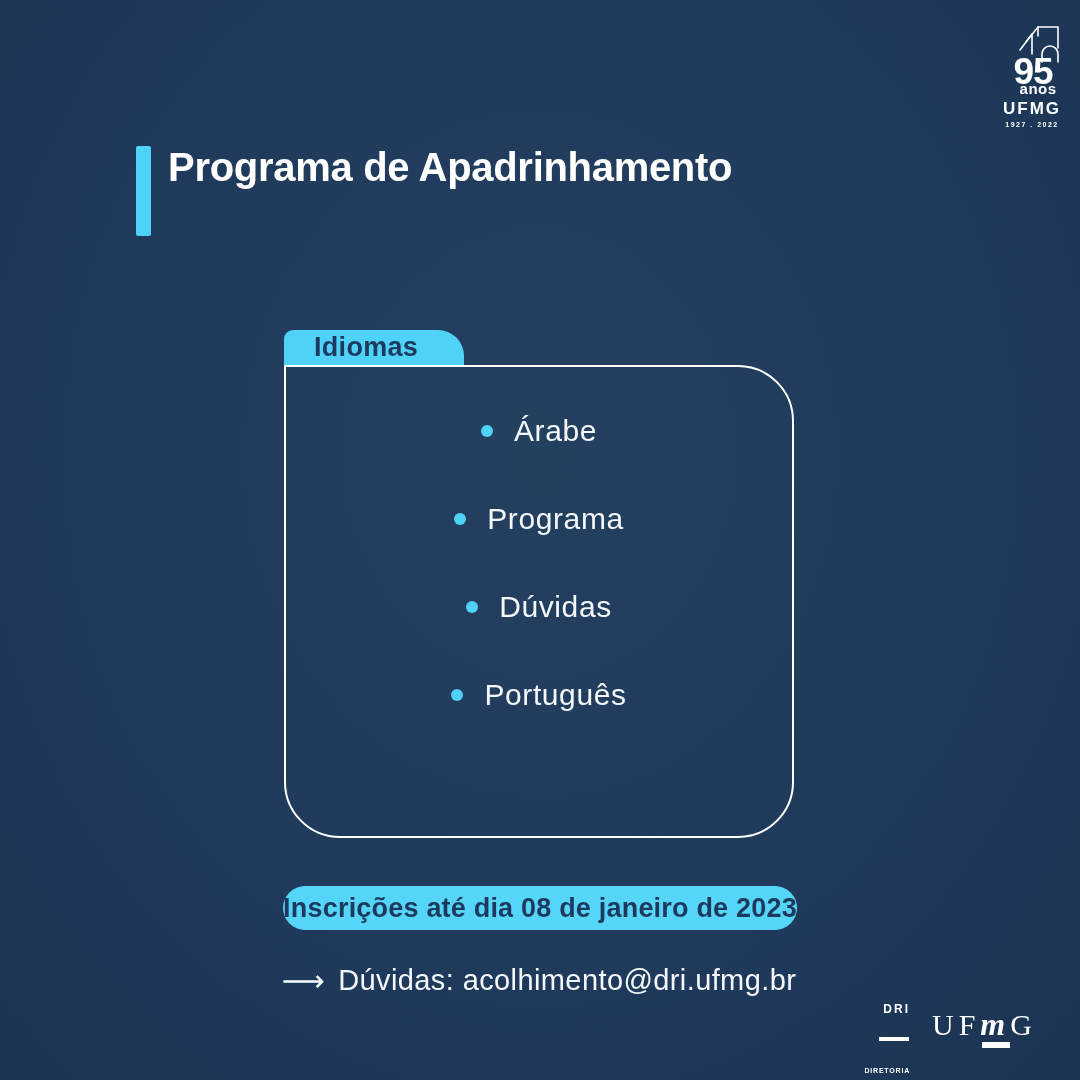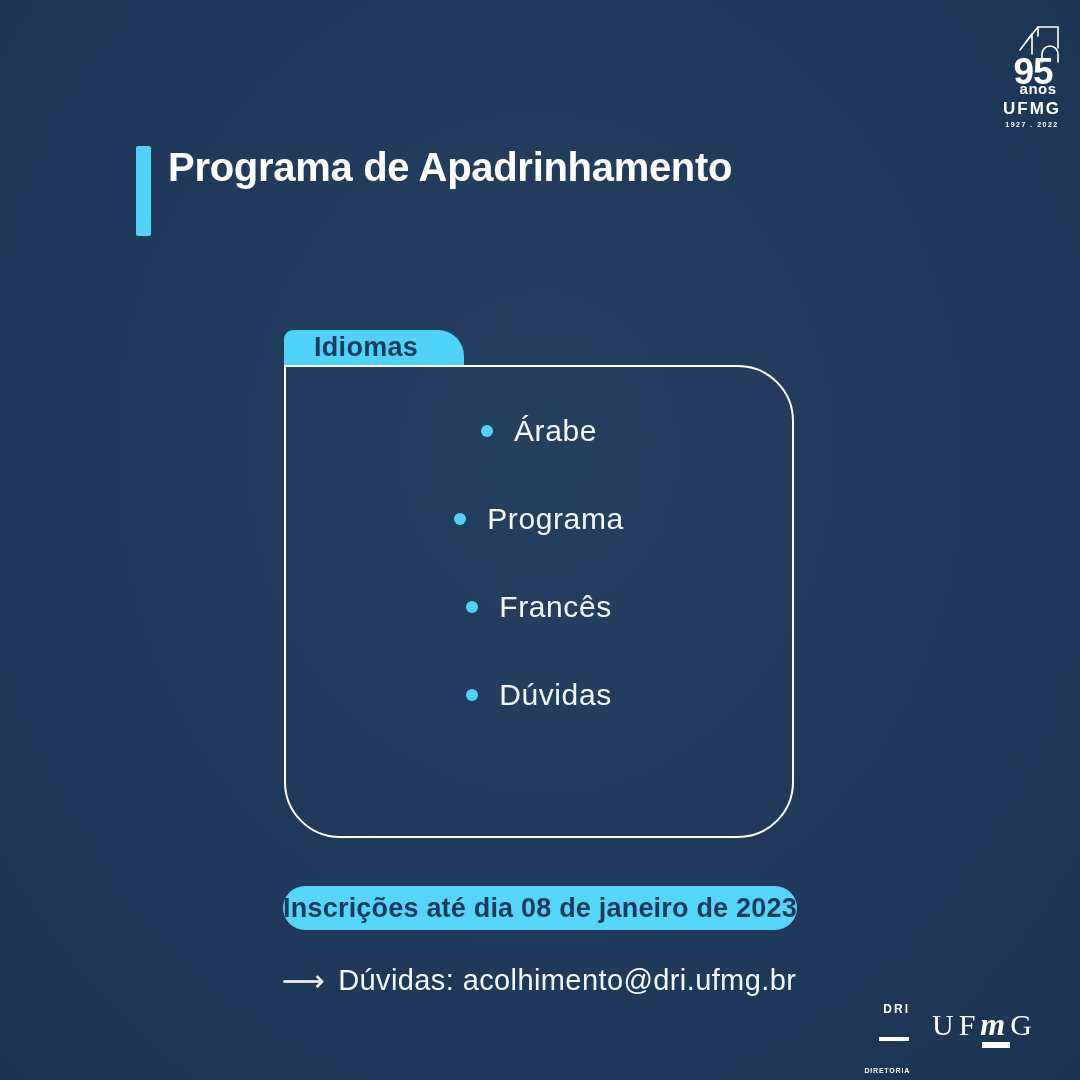--- a/index.html
+++ b/index.html
@@ -125,25 +125,25 @@
       <li class="lang-item">
         <span class="bullet"></span>
         <span>Árabe</span>
       </li>
       <li class="lang-item">
         <span class="bullet"></span>
         <span>Programa</span>
       </li>
       <li class="lang-item">
         <span class="bullet"></span>
-        <span>Francês</span>
+        <span>Dúvidas</span>
       </li>
       <li class="lang-item">
         <span class="bullet"></span>
-        <span>Dúvidas</span>
+        <span>Português</span>
       </li>
     </ul>
   </div>
 
   <div class="pill">
     <span>Inscrições até dia 08 de janeiro de 2023</span>
   </div>
 
   <div class="contact">
     <span class="arrow">⟶</span>

